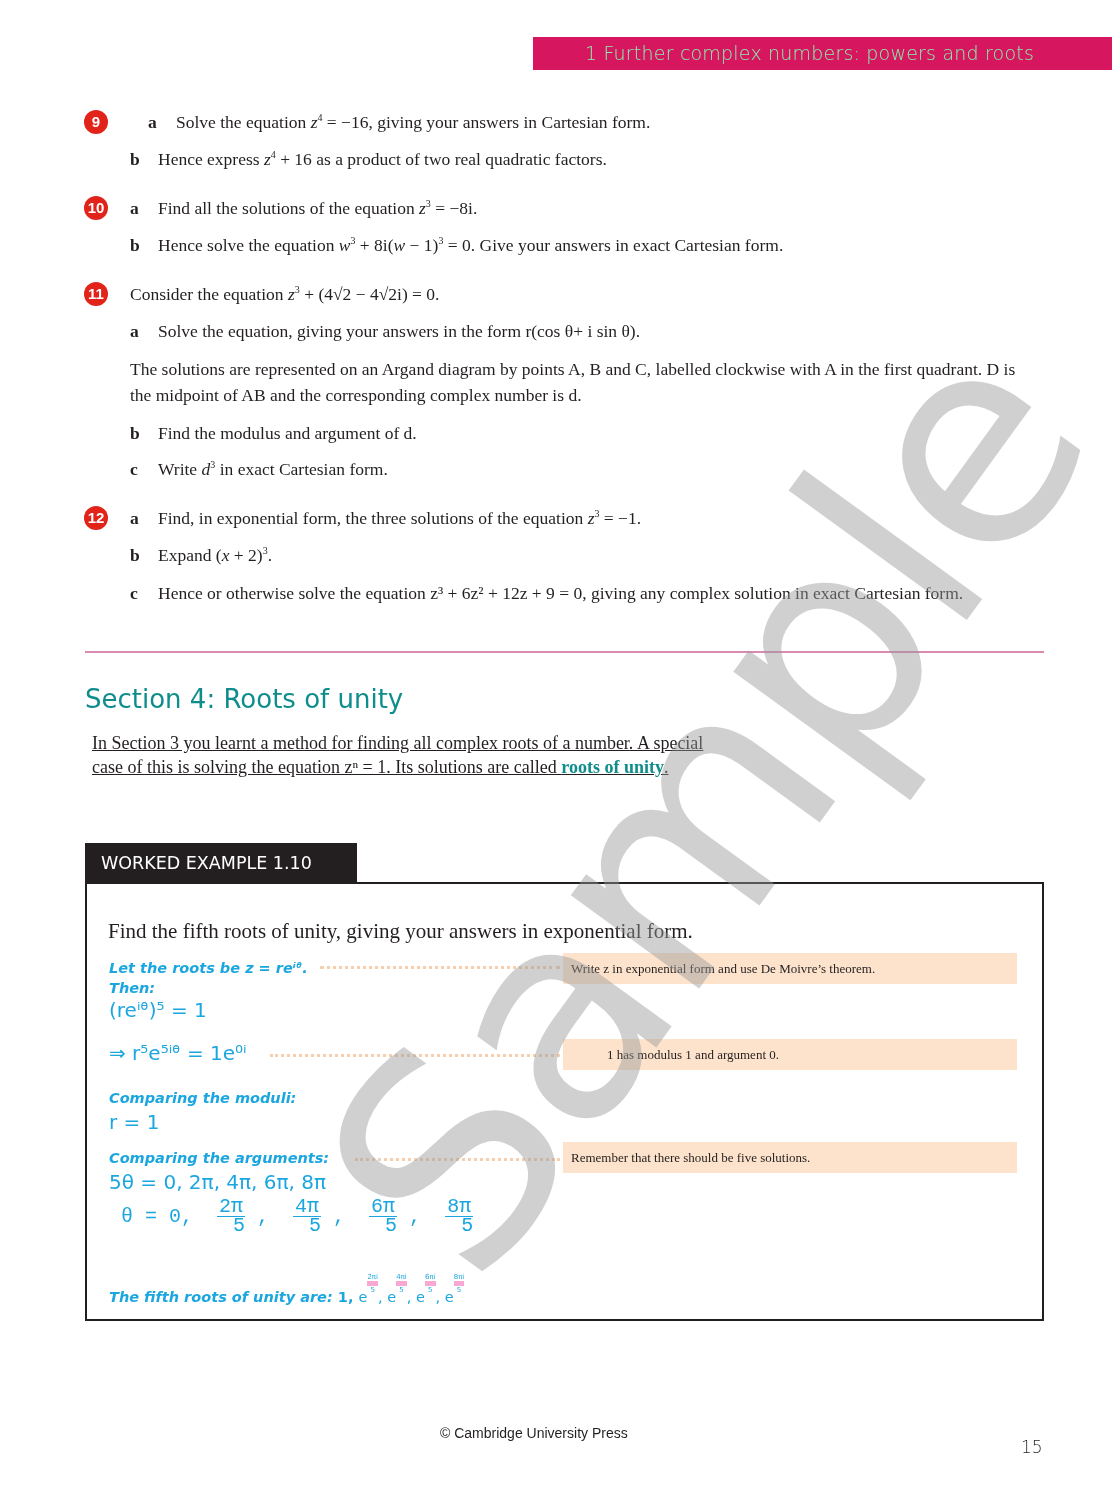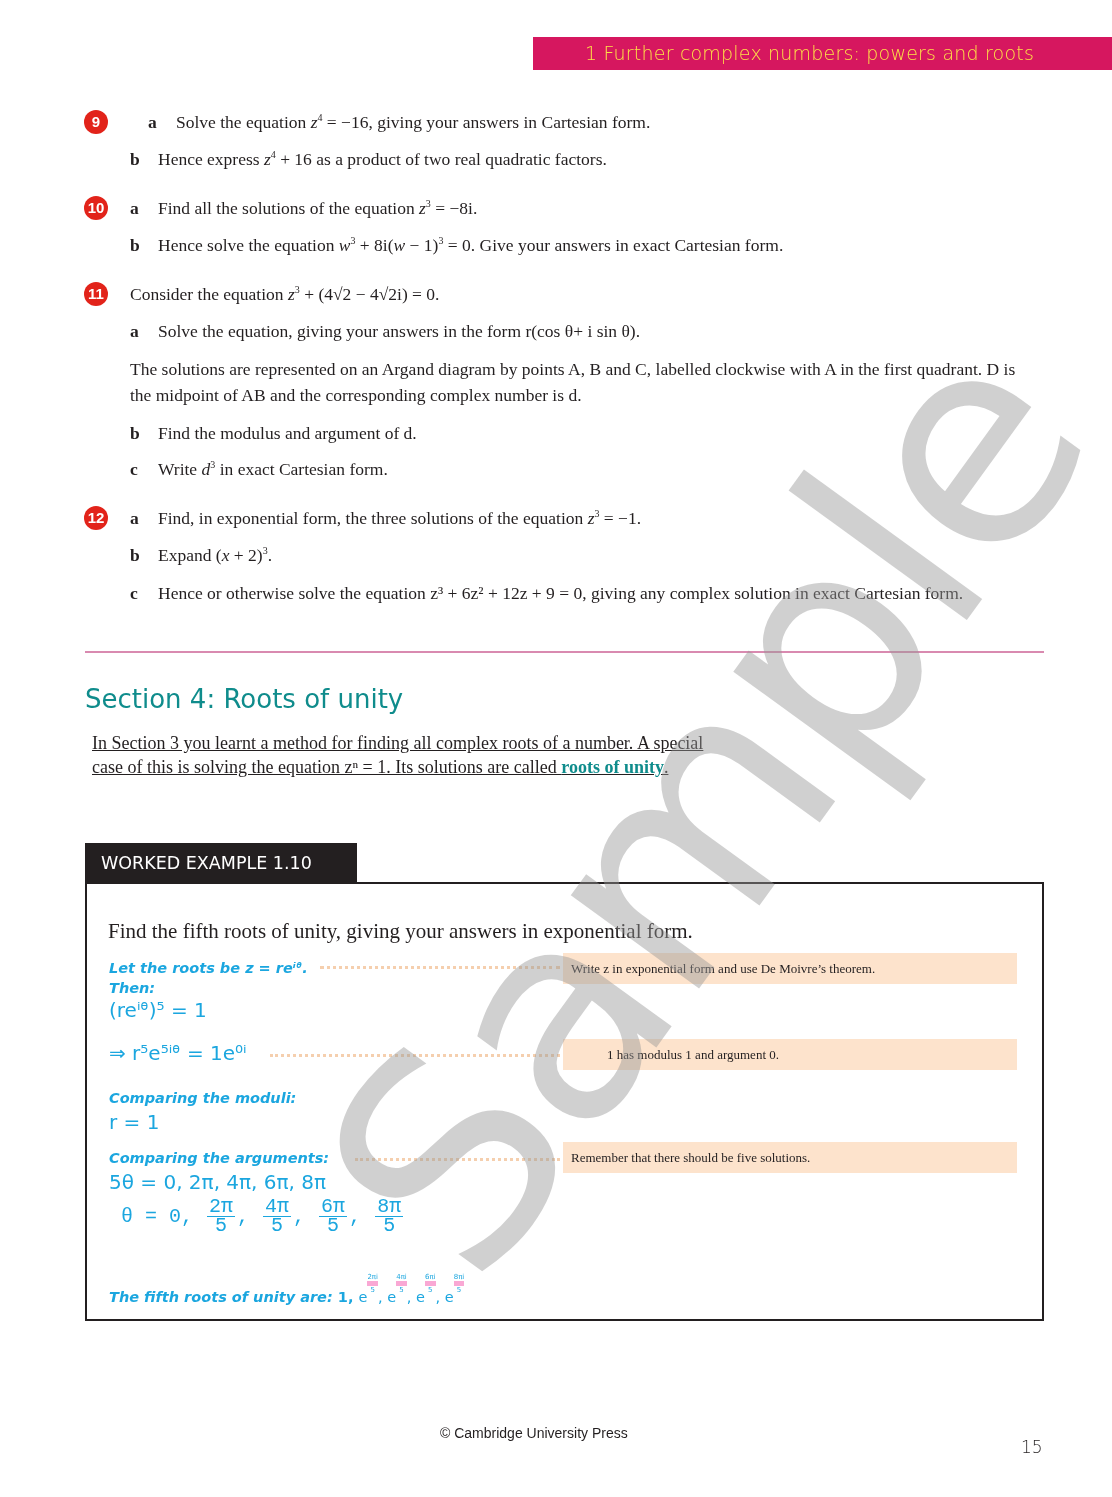--- a/index.html
+++ b/index.html
@@ -1,19 +1,19 @@
 <!DOCTYPE html>
 <html><head>
 <meta charset="utf-8">
 <style>
   html, body { margin: 0; padding: 0; background: #ffffff; }
   body { width: 1112px; height: 1497px; position: relative; overflow: hidden;
          font-family: "DejaVu Serif", "Liberation Serif", serif; color: #231f20; }
   .header-band { position: absolute; left: 533px; top: 37px; width: 579px; height: 33px;
-                 background: #d6175f; color: #fde047; font-family: "DejaVu Sans", sans-serif;
+                 background: #d6175f; color: #86efac; font-family: "DejaVu Sans", sans-serif;
                  font-size: 19px; line-height: 33px; font-weight: 300; letter-spacing: 0.2px; }
   .header-band span { position: absolute; left: 52px; }
   .badge { position: absolute; width: 24px; height: 24px; border-radius: 50%; background: #e2231a;
            color: #fff; font-family: "Liberation Sans", sans-serif; font-weight: bold; font-size: 15px;
            text-align: center; line-height: 24px; }
   .part { position: absolute; font-family: "Liberation Serif", serif; font-size: 17.5px; line-height: 26px; }
   .lbl { font-weight: bold; display: inline-block; width: 28px; }
   sup { font-size: 10px; vertical-align: 7px; line-height: 0; }
   .ital { font-style: italic; }
   .divider { position: absolute; left: 85px; top: 651px; width: 959px; height: 2px; background: #d98ab0; }
@@ -27,21 +27,21 @@
             padding-left: 16px; box-sizing: border-box; }
   .we-box { position: absolute; left: 85px; top: 882px; width: 959px; height: 439px;
             border: 2px solid #231f20; box-sizing: border-box; }
   .we-q { position: absolute; left: 108px; top: 919px; font-family: "Liberation Serif", serif; font-size: 21px; }
   .hand { position: absolute; left: 109px; font-family: "DejaVu Sans", sans-serif; color: #1ba6df;
           font-size: 14.5px; font-weight: bold; font-style: italic; line-height: 20px; }
   .hand.math { font-weight: normal; font-style: normal; font-size: 20px; }
   .note { position: absolute; left: 563px; width: 454px; background: #fde3cc; font-family: "Liberation Serif", serif;
           font-size: 13px; line-height: 25px; padding: 3px 8px; box-sizing: border-box; }
   .dots { position: absolute; height: 0; border-top: 3px dotted #f5cfae; }
-  .frac { display: inline-block; vertical-align: middle; text-align: center; margin: 0 2px; }
+  .frac { display: inline-block; vertical-align: middle; text-align: right; margin: 0 12px; }
   .frac .n { display: block; border-bottom: 1.5px solid #1ba6df; padding: 0 2px; line-height: 18px; }
   .frac .d { display: block; line-height: 18px; }
   .tiny-frac { display: inline-block; vertical-align: 10px; text-align: center; font-size: 7px; line-height: 8px; }
   .tiny-frac .n { display: block; border-bottom: 5px solid #f9a8d4; }
   .footer { position: absolute; left: 440px; top: 1425px; font-family: "Liberation Sans", sans-serif; font-size: 14px; }
   .pageno { position: absolute; left: 1021px; top: 1437px; font-family: "DejaVu Sans", sans-serif; font-size: 17px; font-weight: 300; }
   .watermark { position: absolute; left: 180px; top: 640px; font-family: "DejaVu Sans", sans-serif;
                font-size: 290px; color: rgba(150,150,150,0.45); transform: rotate(-54deg);
                transform-origin: center; pointer-events: none; letter-spacing: -6px; }
 </style>

